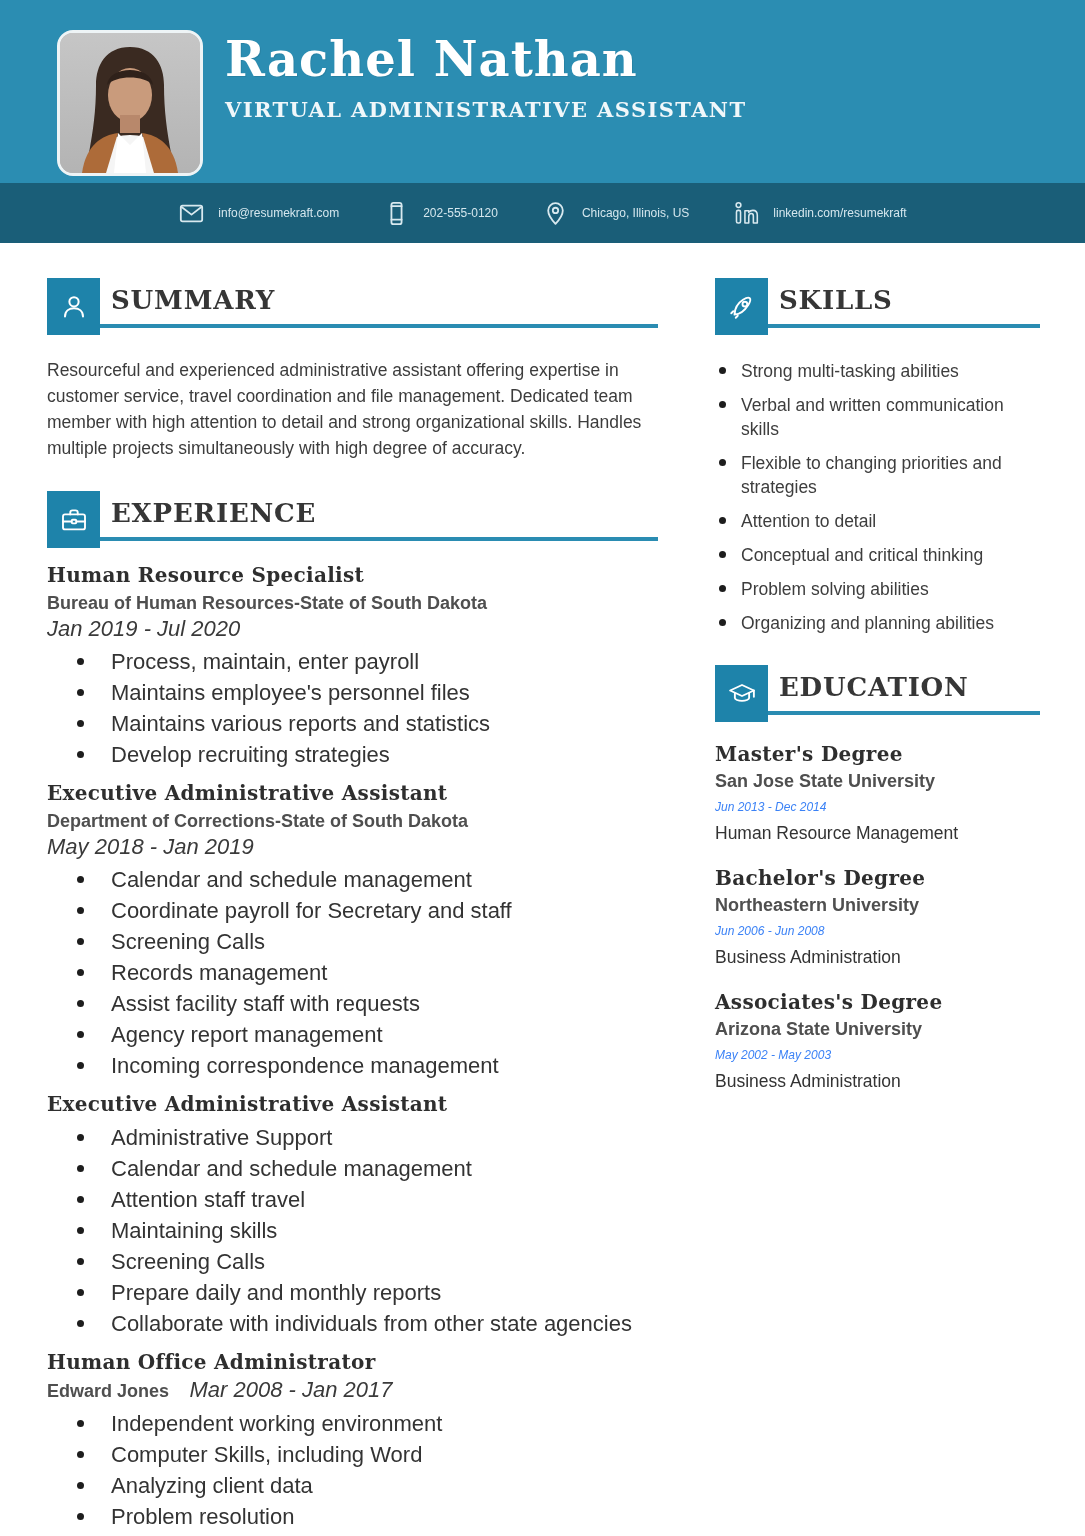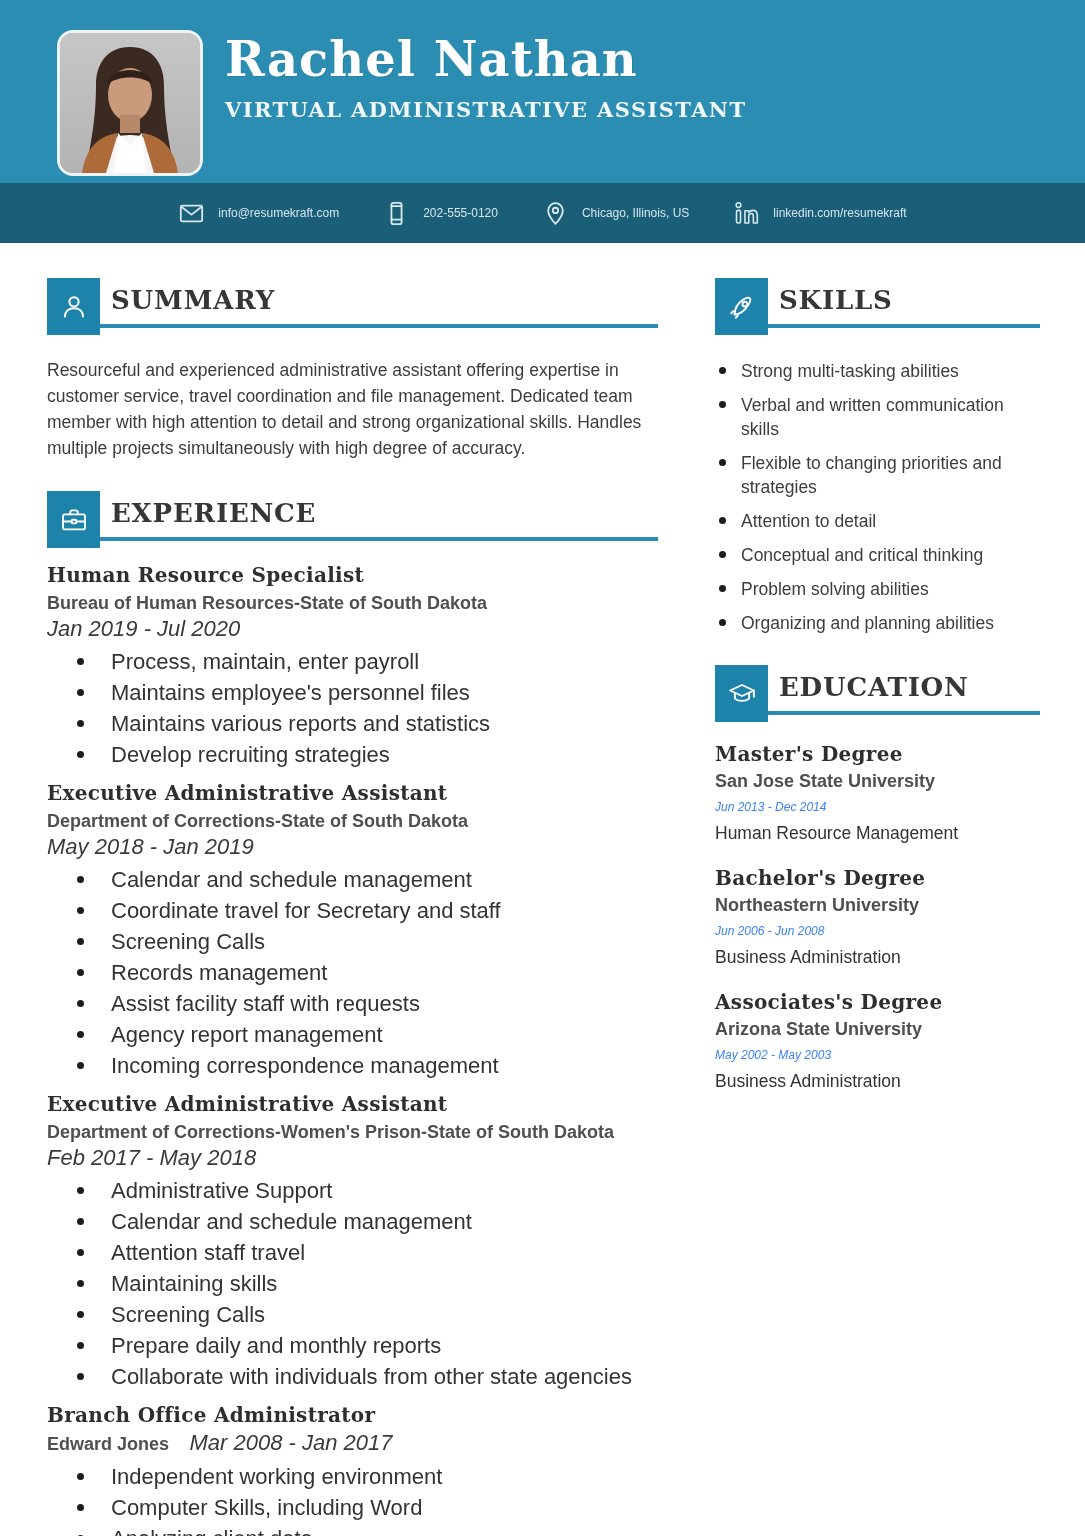--- a/index.html
+++ b/index.html
@@ -222,60 +222,56 @@
             <article class="job">
               <div class="job-title">Executive Administrative Assistant</div>
               <div class="job-sub">
                 <span class="job-company">Department of Corrections-State of South Dakota</span>
                 <span class="job-dates">May 2018 - Jan 2019</span>
               </div>
               <ul class="bullets">
 
                   <li>Calendar and schedule management</li>
 
-                  <li>Coordinate travel for Secretary and staff</li>
+                  <li>Coordinate payroll for Secretary and staff</li>
 
                   <li>Screening Calls</li>
 
                   <li>Records management</li>
 
                   <li>Assist facility staff with requests</li>
 
                   <li>Agency report management</li>
 
                   <li>Incoming correspondence management</li>
                 </ul>
             </article>
 
             <article class="job">
               <div class="job-title">Executive Administrative Assistant</div>
-              <div class="job-sub">
-                <span class="job-company">Department of Corrections-Women's Prison-State of South Dakota</span>
-                <span class="job-dates">Feb 2017 - May 2018</span>
-              </div>
               <ul class="bullets">
 
                   <li>Administrative Support</li>
 
                   <li>Calendar and schedule management</li>
 
                   <li>Attention staff travel</li>
 
                   <li>Maintaining skills</li>
 
                   <li>Screening Calls</li>
 
                   <li>Prepare daily and monthly reports</li>
 
                   <li>Collaborate with individuals from other state agencies</li>
                 </ul>
             </article>
 
             <article class="job">
-              <div class="job-title">Branch Office Administrator</div>
+              <div class="job-title">Human Office Administrator</div>
               <div class="job-sub">
                 <span class="job-company">Edward Jones</span>
                 <span class="job-dates">Mar 2008 - Jan 2017</span>
               </div>
               <ul class="bullets">
 
                   <li>Independent working environment</li>
 
                   <li>Computer Skills, including Word</li>
 

